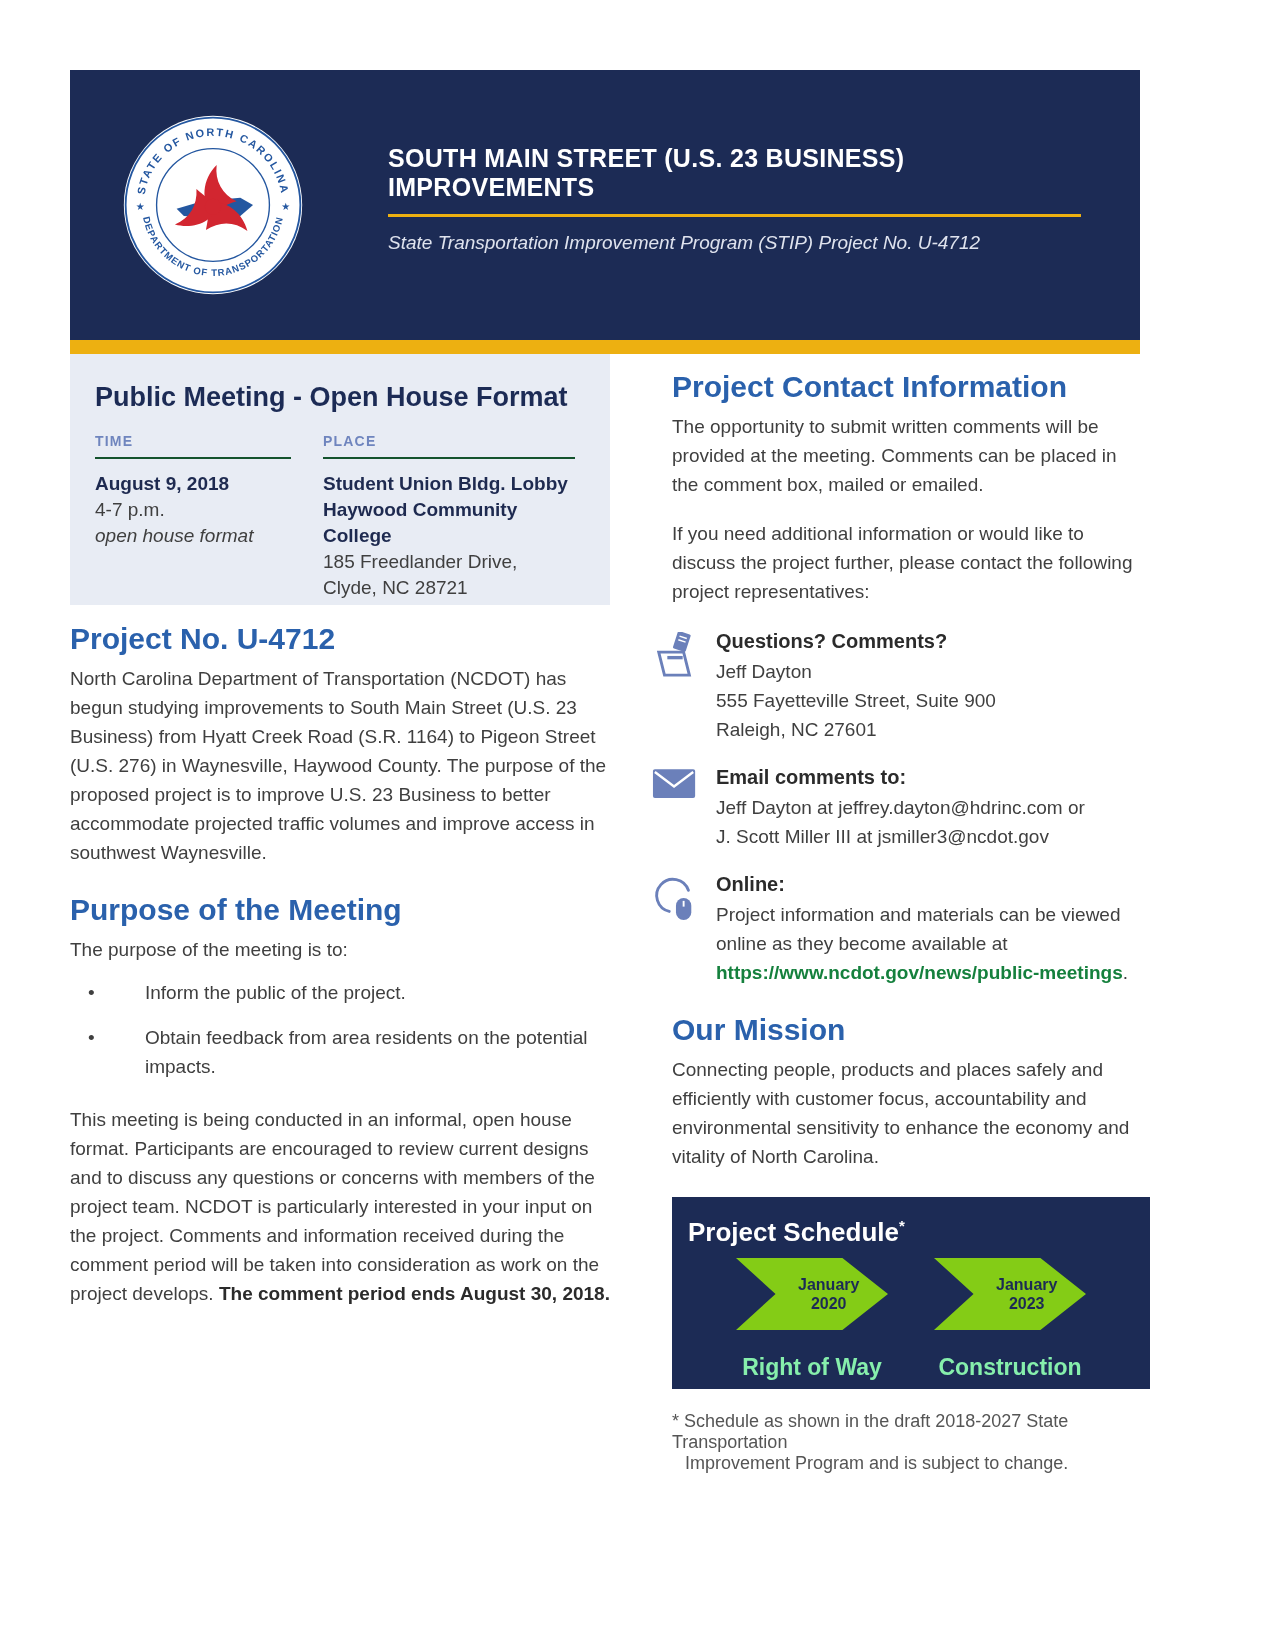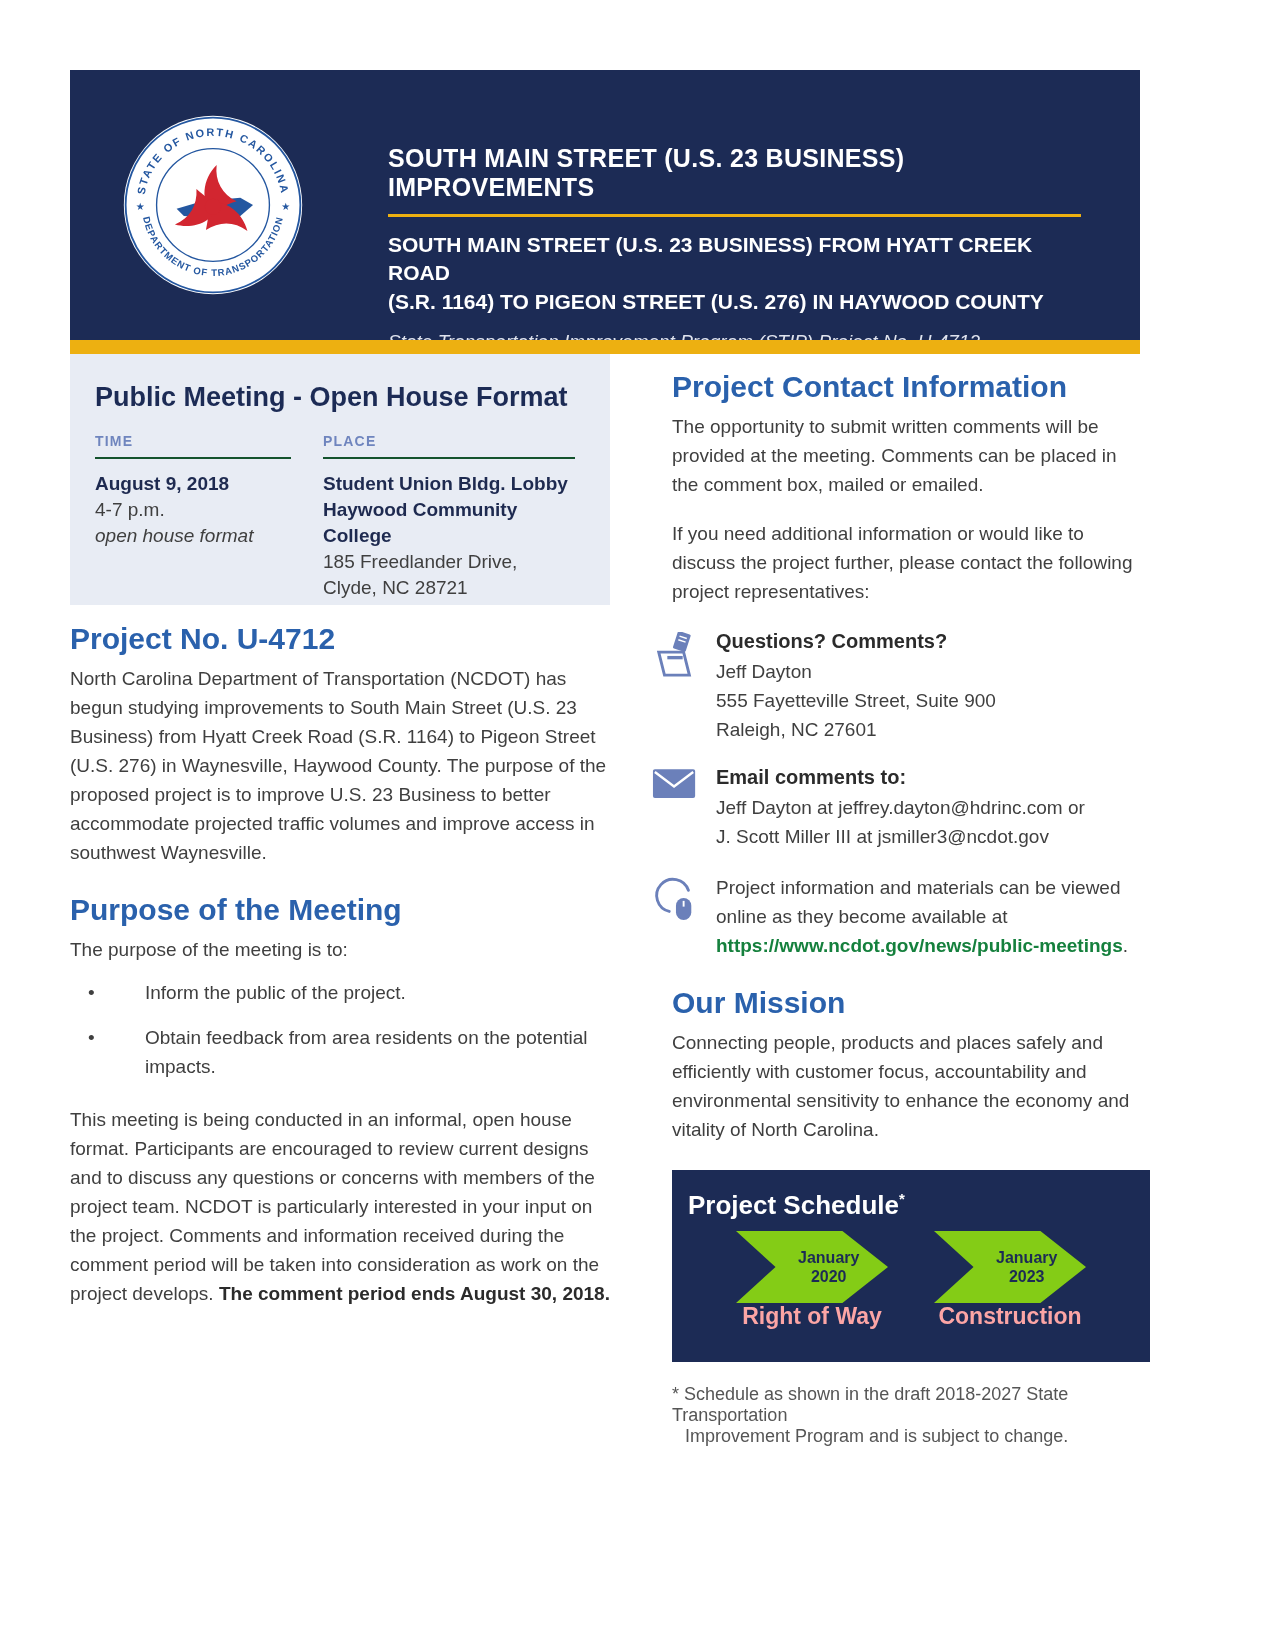--- a/index.html
+++ b/index.html
@@ -51,21 +51,21 @@
   .inline-link { color:#15803d; font-weight:bold; text-decoration:none; }
 
   
   .sched-box { width:478px; height:192px; background:#1c2b55; margin-top:26px; padding:20px 16px 18px 16px; }
   .sched-title { color:#ffffff; font-size:26px; font-weight:bold; }
   .sched-title sup { font-size:15px; }
   .sched-milestones { display:flex; gap:46px; margin-left:48px; margin-top:10px; }
   .milestone { width:152px; text-align:center; }
   .arrow { width:152px; height:72px; background:#84cc16; clip-path:polygon(0% 0%, 70% 0%, 100% 50%, 70% 100%, 0% 100%, 26% 50%); display:flex; flex-direction:column; justify-content:center; padding-left:36%; padding-right:14%; }
   .arrow span { color:#1c2b55; font-size:16px; font-weight:bold; line-height:19px; }
-  .m-label { color:#fca5a5; font-size:23px; font-weight:bold; margin-top:0; white-space:nowrap; }
+  .m-label { color:#86efac; font-size:23px; font-weight:bold; margin-top:24px; white-space:nowrap; }
 
   .footnote { margin-top:22px; font-size:18px; color:#555555; line-height:21px; }
   .footnote .fn2 { margin-left:13px; }
 </style>
 </head>
 <body>
 
 <div class="page">
 
   <header class="masthead">
@@ -93,24 +93,20 @@
           <path d="M0,8 C -14,-6 -12,-30 4,-46 C 2,-28 10,-14 26,-6 C 14,-2 4,2 0,8 Z"></path>
           <path d="M0,8 C -14,-6 -12,-30 4,-46 C 2,-28 10,-14 26,-6 C 14,-2 4,2 0,8 Z" transform="rotate(120)"></path>
           <path d="M0,8 C -14,-6 -12,-30 4,-46 C 2,-28 10,-14 26,-6 C 14,-2 4,2 0,8 Z" transform="rotate(240)"></path>
           <circle r="9"></circle>
         </g>
       </svg>
     </div>
     <div class="masthead-text">
       <h1 class="doc-title">SOUTH MAIN STREET (U.S. 23 BUSINESS) IMPROVEMENTS</h1>
       <div class="gold-rule"></div>
-      <p class="subtitle">
-        <span>SOUTH MAIN STREET (U.S. 23 BUSINESS) FROM HYATT CREEK ROAD</span><br>
-        <span>(S.R. 1164) TO PIGEON STREET (U.S. 276) IN HAYWOOD COUNTY</span>
-      </p>
       <p class="stip">State Transportation Improvement Program (STIP) Project No. U-4712</p>
     </div>
   </header>
   <div class="gold-bar"></div>
 
   <section class="meeting-box">
     <h2 class="meeting-title">Public Meeting - Open House Format</h2>
     <div class="meeting-cols">
       <div class="mcol-time">
         <div class="mcol-label">TIME</div>
@@ -189,20 +185,21 @@
 
     <div class="contact-row" style="margin-bottom:26px;">
       <div class="contact-icon">
         <svg viewBox="0 0 48 48" width="46" height="46">
           <path d="M38 16 A17 17 0 1 0 18 38" fill="none" stroke="#6b80ba" stroke-width="3" stroke-linecap="round"></path>
           <rect x="25" y="24" width="16" height="23" rx="8" fill="#6b80ba"></rect>
           <line x1="33" y1="27" x2="33" y2="33" stroke="#ffffff" stroke-width="2"></line>
         </svg>
       </div>
       <div class="contact-body">
+        <div class="contact-heading">Online:</div>
         <p class="body">
           <span>Project information and materials can be viewed online as they become available at </span><a href="#" class="inline-link">https://www.ncdot.gov/news/public-meetings</a><span>.</span>
         </p>
       </div>
     </div>
 
     <h2 class="sec">Our Mission</h2>
     <p class="body">Connecting people, products and places safely and efficiently with customer focus, accountability and environmental sensitivity to enhance the economy and vitality of North Carolina.</p>
 
     <div class="sched-box">

